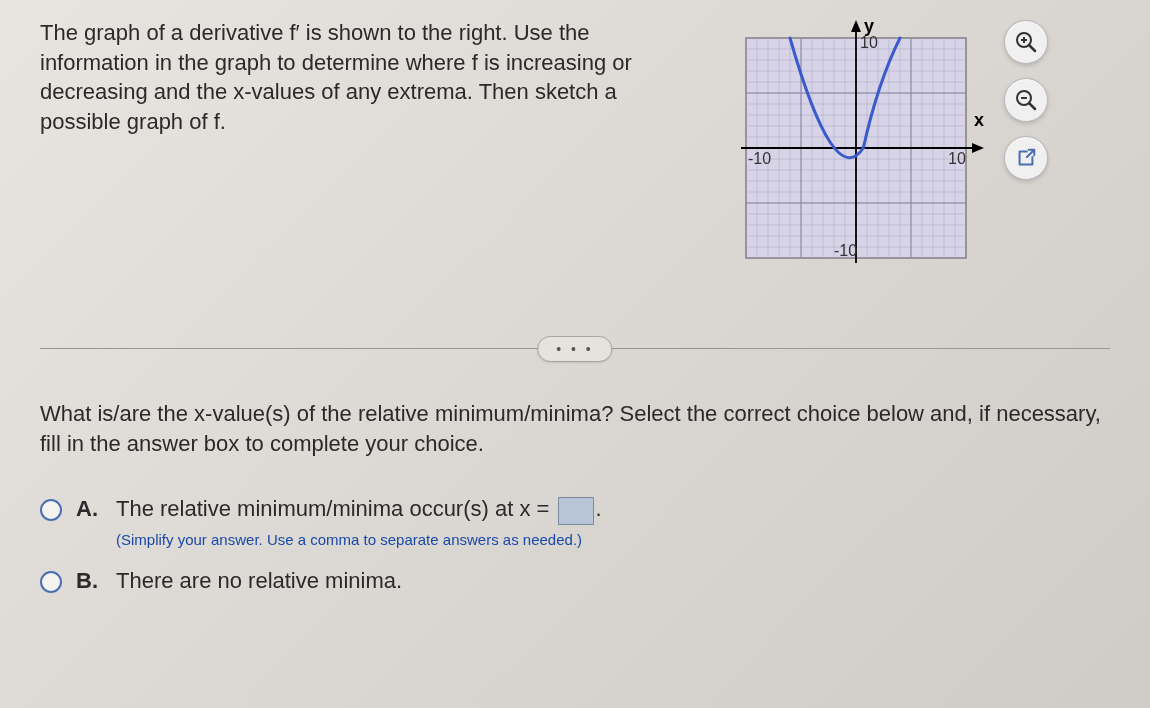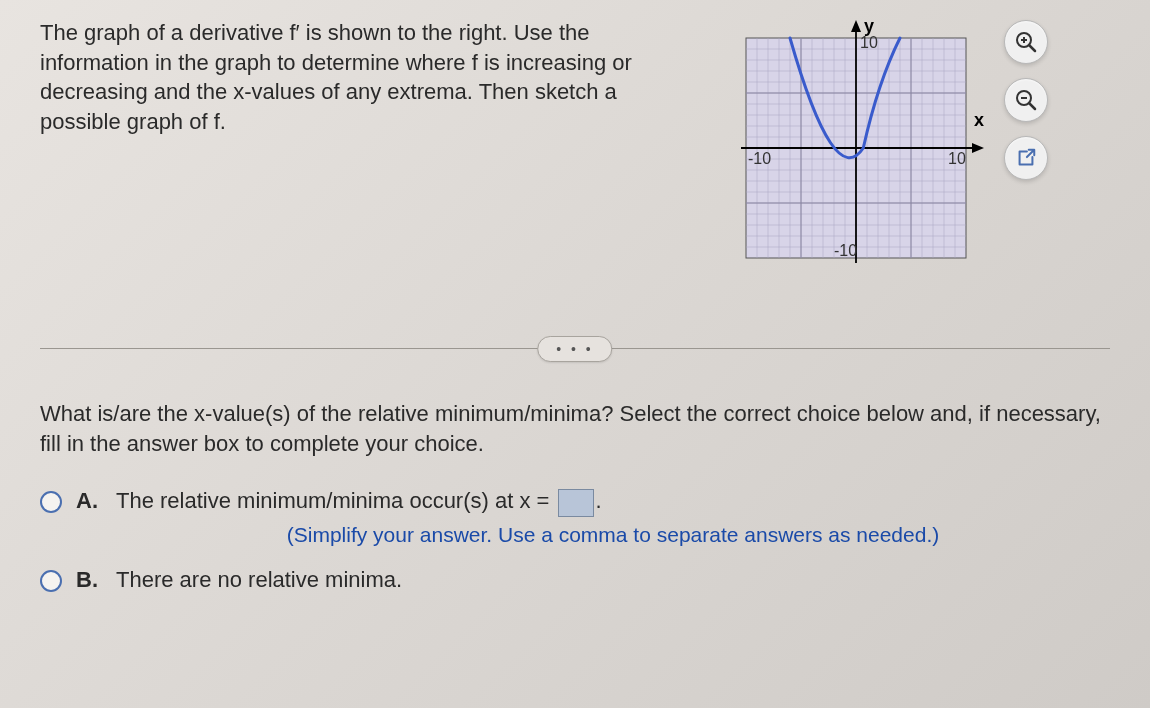--- a/index.html
+++ b/index.html
@@ -77,21 +77,21 @@
     border-radius: 14px;
     padding: 4px 18px;
     font-size: 14px;
     letter-spacing: 3px;
     color: #555;
     box-shadow: 0 1px 2px rgba(0,0,0,0.1);
   }
   .question-text {
     font-size: 22px;
     line-height: 1.35;
-    margin-bottom: 30px;
+    margin-bottom: 38px;
   }
   .choice-row {
     display: flex;
     align-items: flex-start;
     gap: 14px;
     margin-bottom: 20px;
     font-size: 22px;
   }
   .radio {
     width: 22px;
@@ -104,23 +104,22 @@
     cursor: pointer;
   }
   .choice-letter {
     font-weight: bold;
     width: 26px;
     flex-shrink: 0;
   }
   .choice-body { flex: 1; }
   .hint {
     color: #1a4aa8;
-    font-size: 21px;
+    font-size: 15px;
     margin-top: 6px;
-    text-align: center;
   }
   .answer-box {
     display: inline-block;
     width: 36px;
     height: 28px;
     background: #b8c5d8;
     border: 1px solid #7a8aa0;
     vertical-align: middle;
     margin: 0 2px;
   }

